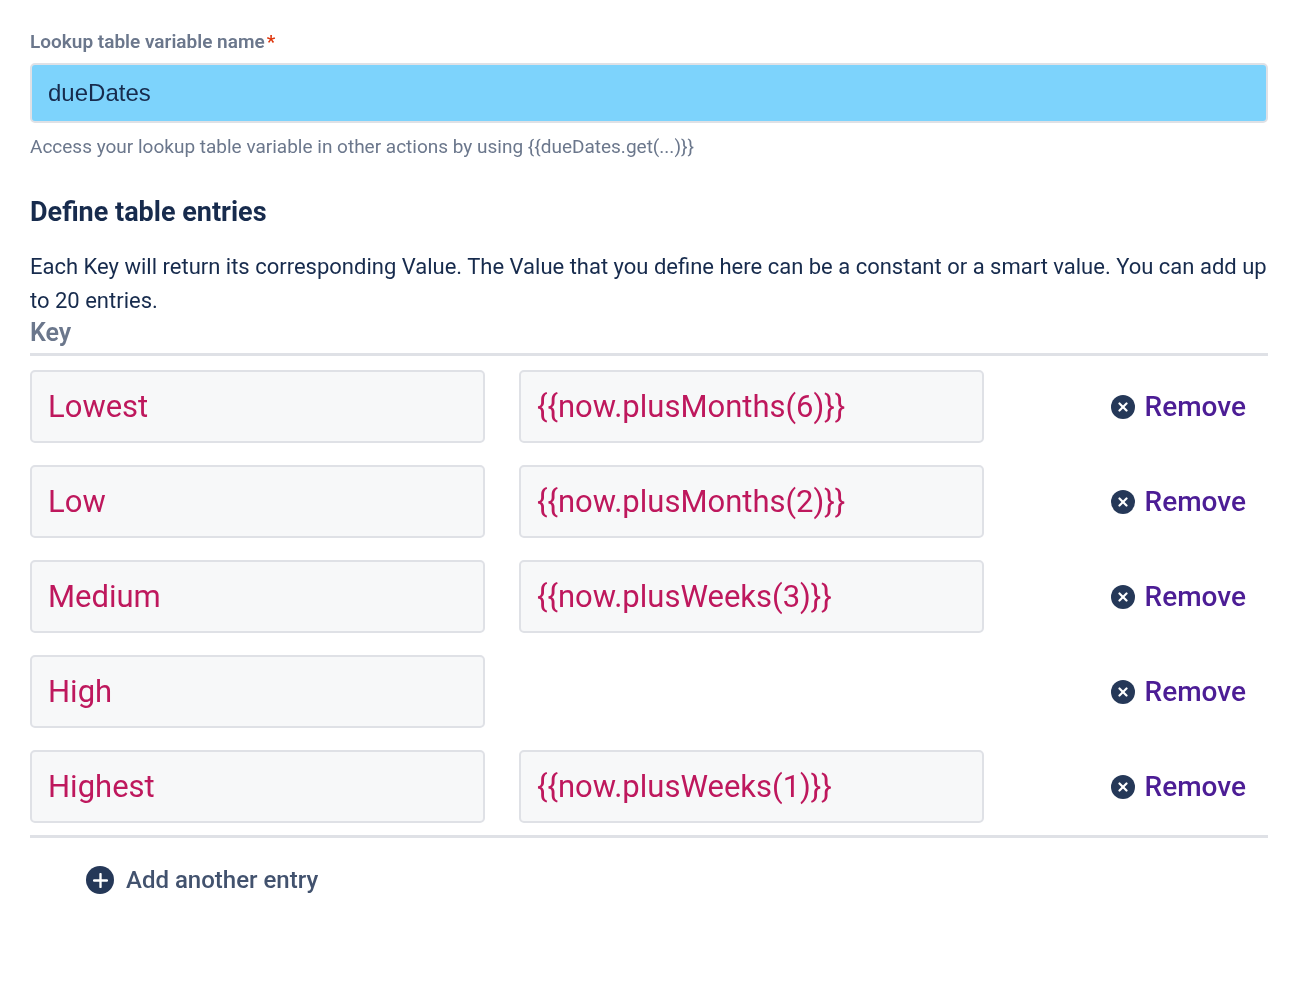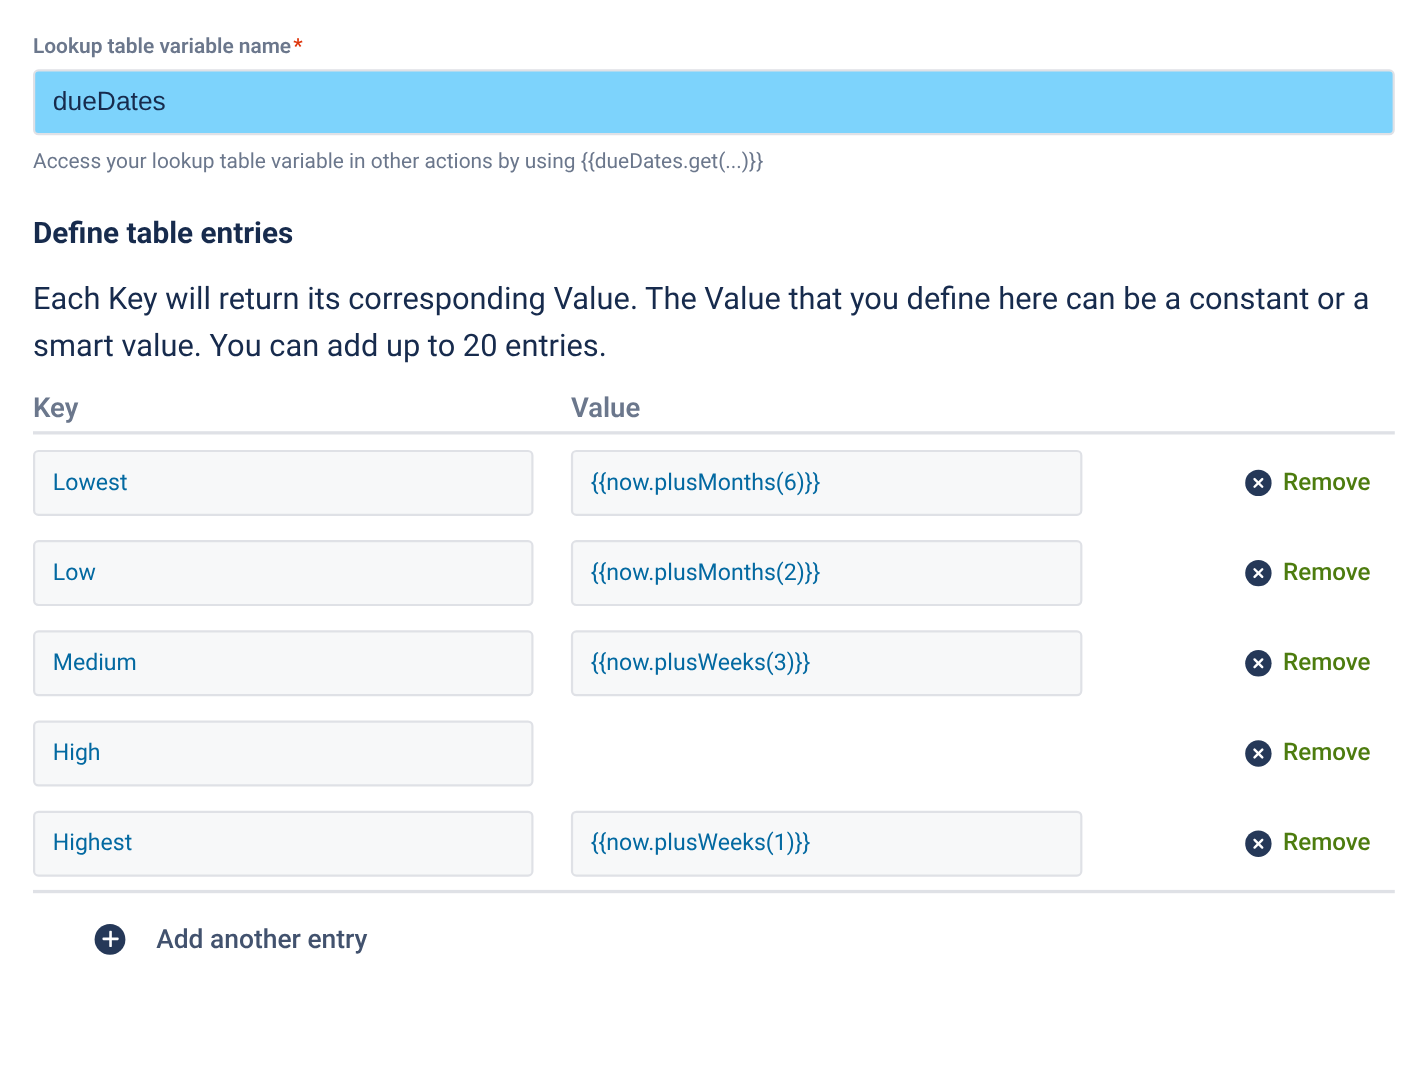--- a/index.html
+++ b/index.html
@@ -42,24 +42,23 @@
       margin-top: 12px;
     }
     .section-heading {
       font-size: 27px;
       font-weight: 700;
       color: #172b4d;
       margin-top: 38px;
       margin-bottom: 22px;
     }
     .section-description {
-      font-size: 28px;
+      font-size: 22px;
       color: #172b4d;
       line-height: 1.55;
-      margin-bottom: 20px;
     }
     .table-headers {
       display: flex;
       gap: 34px;
       margin-bottom: 6px;
     }
     .table-header {
       font-size: 25px;
       font-weight: 600;
       color: #6b778c;
@@ -84,22 +83,22 @@
       gap: 22px;
       margin-bottom: 12px;
     }
     .table-row {
       display: flex;
       gap: 34px;
       align-items: center;
     }
     .row-input {
       padding: 16px 16px;
-      font-size: 21px;
-      color: #0369a1;
+      font-size: 31px;
+      color: #be185d;
       background: #f7f8f9;
       border: 2px solid #dfe1e6;
       border-radius: 5px;
       outline: none;
       font-family: inherit;
     }
     .key-input {
       flex: 0 0 455px;
     }
     .value-input {
@@ -123,33 +122,33 @@
       display: inline-flex;
       align-items: center;
       justify-content: center;
       flex-shrink: 0;
     }
     .remove-icon svg {
       width: 10px;
       height: 10px;
     }
     .remove-label {
-      font-size: 22px;
+      font-size: 28px;
       font-weight: 500;
-      color: #4d7c0f;
+      color: #4c1d95;
     }
     .bottom-divider {
       border: none;
       border-top: 3px solid #dfe1e6;
       margin-bottom: 28px;
     }
     .add-entry {
       display: flex;
       align-items: flex-end;
-      gap: 28px;
+      gap: 12px;
       cursor: pointer;
       margin-left: 56px;
     }
     .add-icon {
       width: 28px;
       height: 28px;
       border-radius: 50%;
       background: #253858;
       display: inline-flex;
       align-items: center;
@@ -178,21 +177,20 @@
   <input type="text" class="text-input" value="dueDates" style="">
 
   <p class="help-text">Access your lookup table variable in other actions by using {{dueDates.get(...)}}</p>
 
   <h2 class="section-heading">Define table entries</h2>
 
   <p class="section-description">Each Key will return its corresponding Value. The Value that you define here can be a constant or a smart value. You can add up to 20 entries.</p>
 
   <div class="table-headers">
     <div class="table-header key-col">Key</div>
-    <div class="table-header value-col">Value</div>
     <div class="action-col"></div>
   </div>
 
   <hr class="table-divider">
 
   <div class="table-rows" id="table-rows">
       <div class="table-row">
         <input type="text" class="row-input key-input" value="Lowest" style="">
         <input type="text" class="row-input value-input" value="{{now.plusMonths(6)}}" style="">
         <div class="remove-action">

